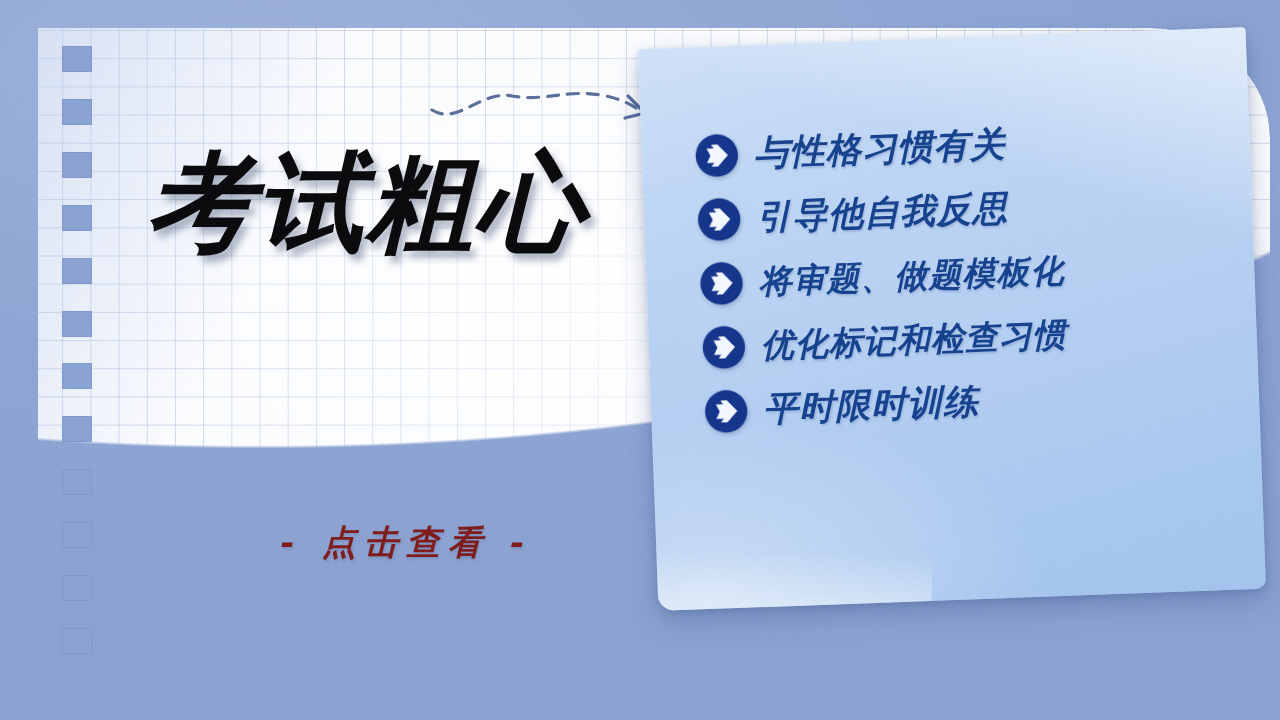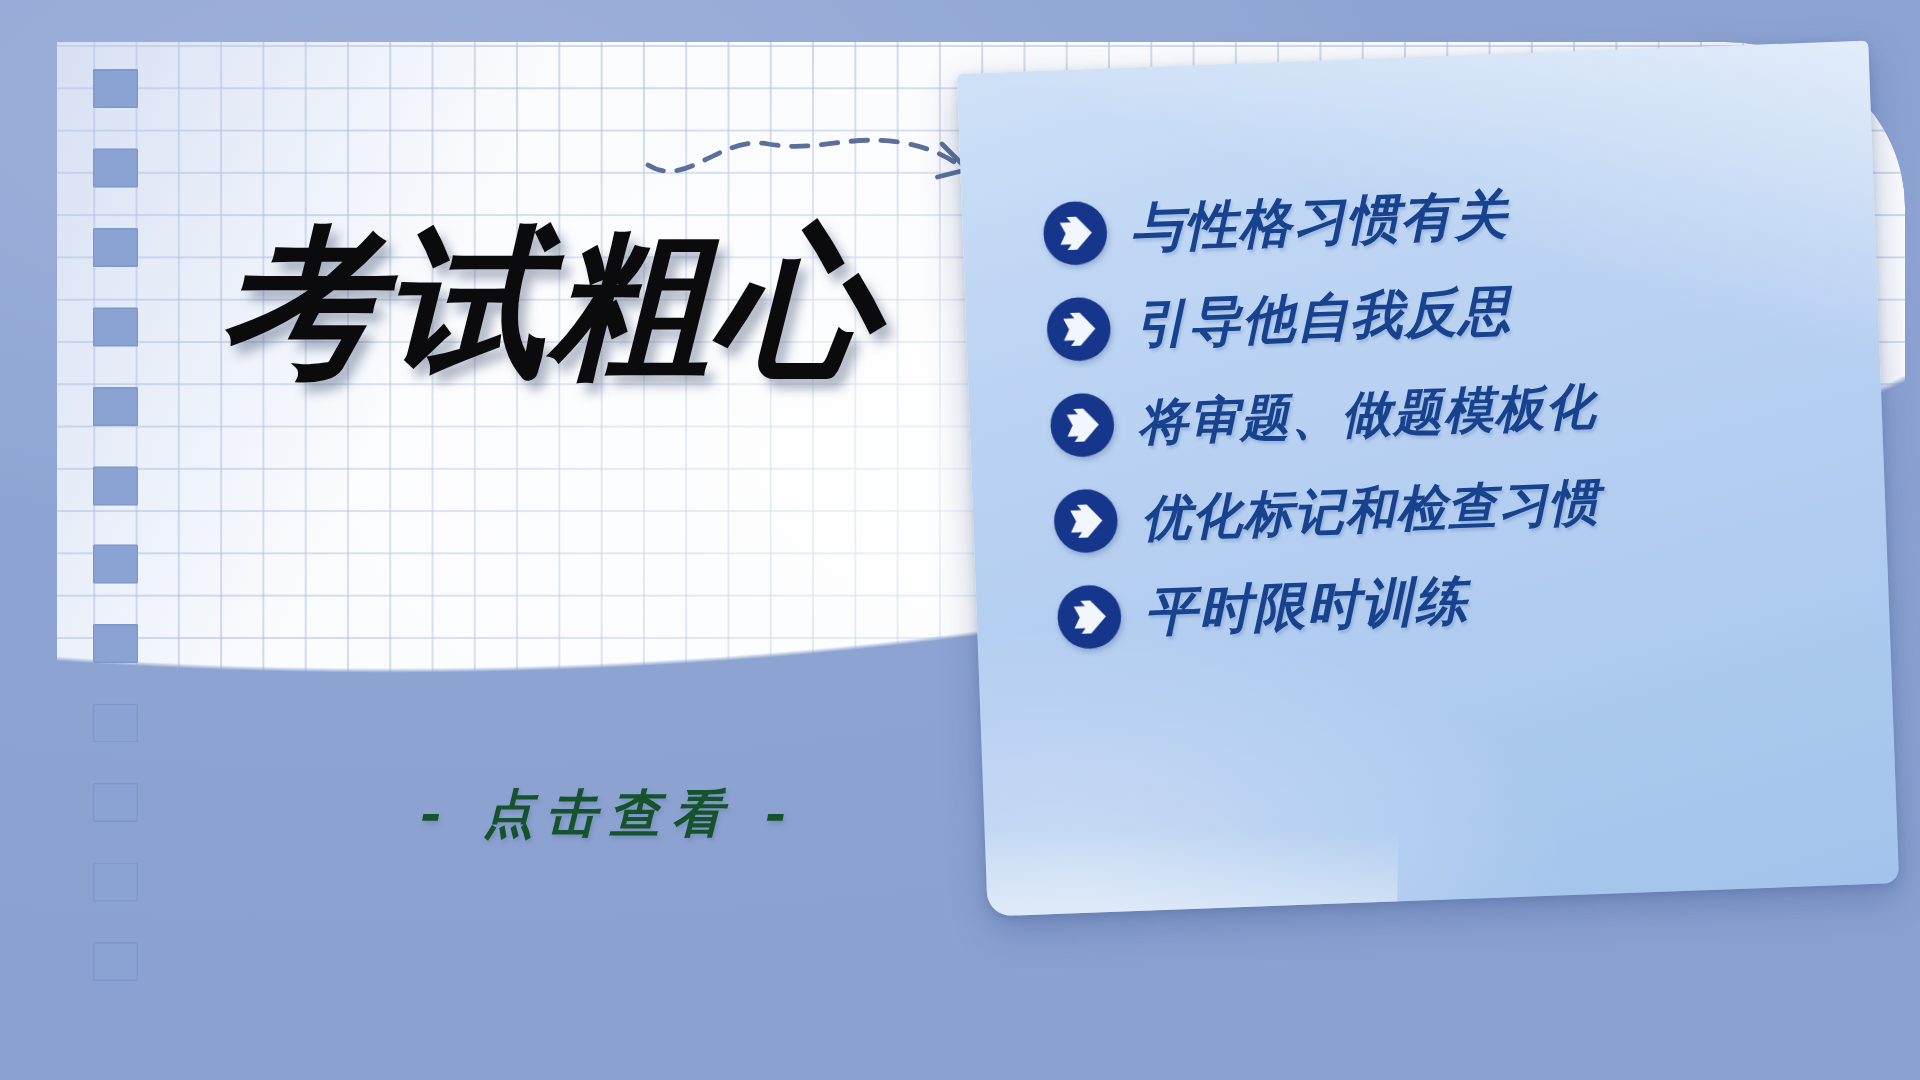--- a/index.html
+++ b/index.html
@@ -123,21 +123,21 @@
   .subtitle {
     position: absolute;
     left: 146px;
     top: 520px;
     width: 520px;
     text-align: center;
     font-family: "DejaVu Serif", "Liberation Serif", serif;
     font-weight: 700;
     font-size: 34px;
     letter-spacing: 8px;
-    color: #14532d;
+    color: #7f1d1d;
     text-shadow: 1px 2px 3px rgba(90,105,145,.35);
   }
 
   
   .note {
     position: absolute;
     left: 648px;
     top: 38px;
     width: 608px;
     height: 562px;

